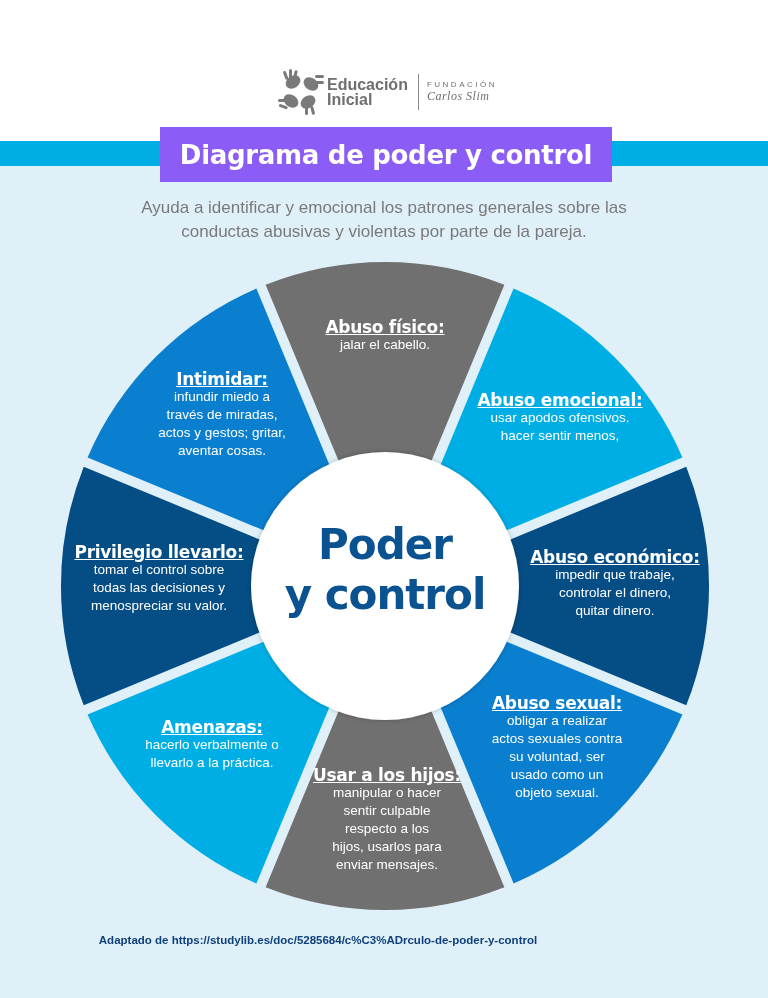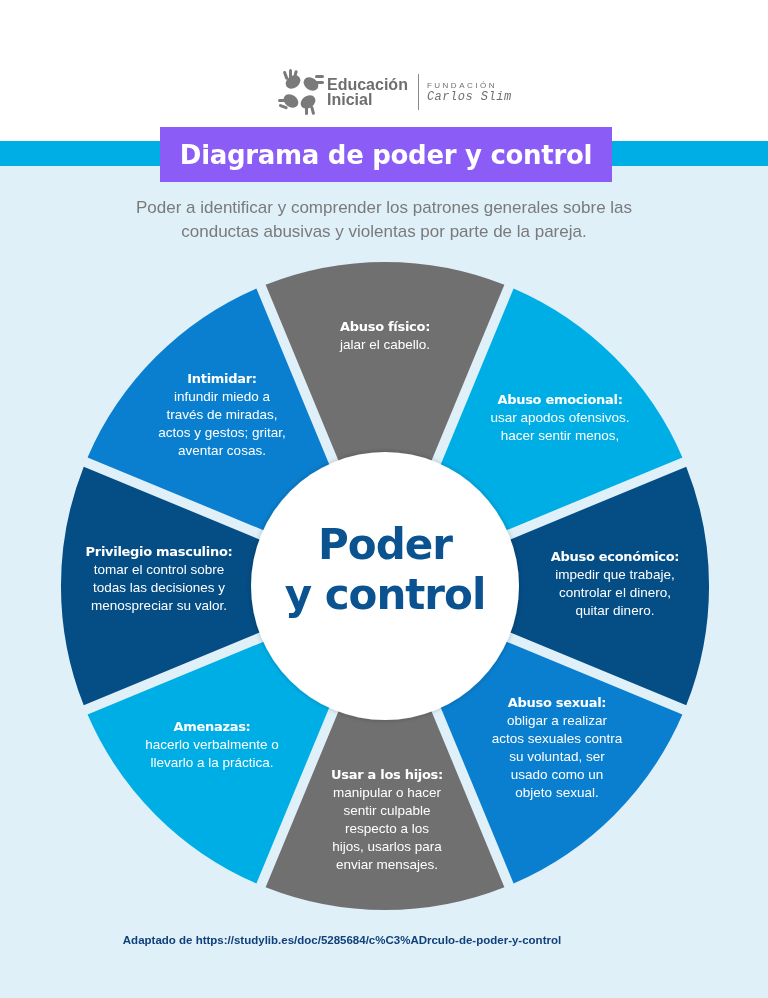--- a/index.html
+++ b/index.html
@@ -8,44 +8,44 @@
     background: #dff0f9;
     font-family: "DejaVu Sans", "Liberation Sans", sans-serif;
   }
   .top-white { position: absolute; left: 0; top: 0; width: 768px; height: 154px; background: #ffffff; }
   .cyan-band { position: absolute; left: 0; top: 141px; width: 768px; height: 25px; background: #00aee6; }
   .logo { position: absolute; left: 278px; top: 66px; height: 52px; display: flex; align-items: center; }
   .logo-hands { width: 46px; height: 46px; }
   .logo-text { color: #6e6e6e; font-weight: bold; font-size: 16px; line-height: 15px; margin-left: 3px; font-family: "Liberation Sans", sans-serif; }
   .logo-divider { width: 1px; height: 36px; background: #8a8a8a; margin: 0 8px 0 10px; }
   .logo-fund { color: #6e6e6e; font-size: 8px; letter-spacing: 2.5px; font-family: "Liberation Sans", sans-serif; }
-  .logo-slim { color: #6e6e6e; font-size: 12px; font-style: italic; font-family: Liberation Mono, monospace; letter-spacing: 0.5px; }
+  .logo-slim { color: #6e6e6e; font-size: 12px; font-style: italic; font-family: Liberation Serif, serif; letter-spacing: 0.5px; }
   .title-box {
     position: absolute; left: 160px; top: 127px; width: 452px; height: 55px;
     background: #8b5cf6; color: #ffffff; display: flex; align-items: center; justify-content: center;
     font-weight: bold; font-size: 26px; font-family: "DejaVu Sans", sans-serif; letter-spacing: -0.3px;
   }
   .subtitle {
     position: absolute; left: 60px; top: 196px; width: 648px; text-align: center;
     color: #7a7a7a; font-size: 17px; line-height: 24px; font-family: "Liberation Sans", sans-serif;
   }
   svg.wheel { position: absolute; left: 0; top: 0; }
   .seg-text {
     position: absolute; color: #ffffff; text-align: center;
     font-size: 13.5px; line-height: 18px; font-family: "Liberation Sans", sans-serif;
   }
-  .seg-text .seg-title { font-weight: bold; font-size: 13px; font-family: "DejaVu Sans", sans-serif; letter-spacing: -0.3px; }
+  .seg-text .seg-title { font-weight: bold; font-size: 17px; font-family: "DejaVu Sans", sans-serif; letter-spacing: -0.3px; text-decoration: underline; }
   .center-text {
     position: absolute; left: 253px; top: 520px; width: 264px; text-align: center;
     color: #0a5390; font-weight: bold; font-family: "DejaVu Sans", sans-serif;
     font-size: 42px; line-height: 50px; letter-spacing: -1px;
   }
   .footer {
     position: absolute; left: 0; top: 934px; width: 636px; text-align: center;
-    color: #10407a; font-size: 11.5px; font-family: "Liberation Sans", sans-serif; font-weight: bold; padding-left: 24px;
+    color: #10407a; font-size: 11.5px; font-family: "Liberation Sans", sans-serif; font-weight: bold;
   }
 </style>
 </head>
 <body>
 
 <div class="top-white"></div>
 <div class="cyan-band"></div>
 
 <div class="logo">
   <svg class="logo-hands" viewBox="0 0 46 46">
@@ -72,21 +72,21 @@
   <div class="logo-divider"></div>
   <div>
     <div class="logo-fund">FUNDACIÓN</div>
     <div class="logo-slim">Carlos Slim</div>
   </div>
 </div>
 
 <div class="title-box">Diagrama de poder y control</div>
 
 <div class="subtitle">
-  <div>Poder a identificar y comprender los patrones generales sobre las</div>
+  <div>Ayuda a identificar y emocional los patrones generales sobre las</div>
   <div>conductas abusivas y violentas por parte de la pareja.</div>
 </div>
 
 <svg class="wheel" width="768" height="998" viewBox="0 0 768 998">
   <defs>
     <filter id="sh" x="-10%" y="-10%" width="120%" height="120%">
       <feDropShadow dx="0" dy="0" stdDeviation="2.5" flood-color="#000" flood-opacity="0.25"></feDropShadow>
     </filter>
   </defs>
   <g id="segs">
@@ -143,21 +143,21 @@
   <div>enviar mensajes.</div>
 </div>
 
 <div class="seg-text" style="left:118px; top:718px; width:188px;">
   <div class="seg-title">Amenazas:</div>
   <div>hacerlo verbalmente o</div>
   <div>llevarlo a la práctica.</div>
 </div>
 
 <div class="seg-text" style="left:64px; top:543px; width:190px;">
-  <div class="seg-title">Privilegio masculino:</div>
+  <div class="seg-title">Privilegio llevarlo:</div>
   <div>tomar el control sobre</div>
   <div>todas las decisiones y</div>
   <div>menospreciar su valor.</div>
 </div>
 
 <div class="seg-text" style="left:132px; top:370px; width:180px;">
   <div class="seg-title">Intimidar:</div>
   <div>infundir miedo a</div>
   <div>través de miradas,</div>
   <div>actos y gestos; gritar,</div>

